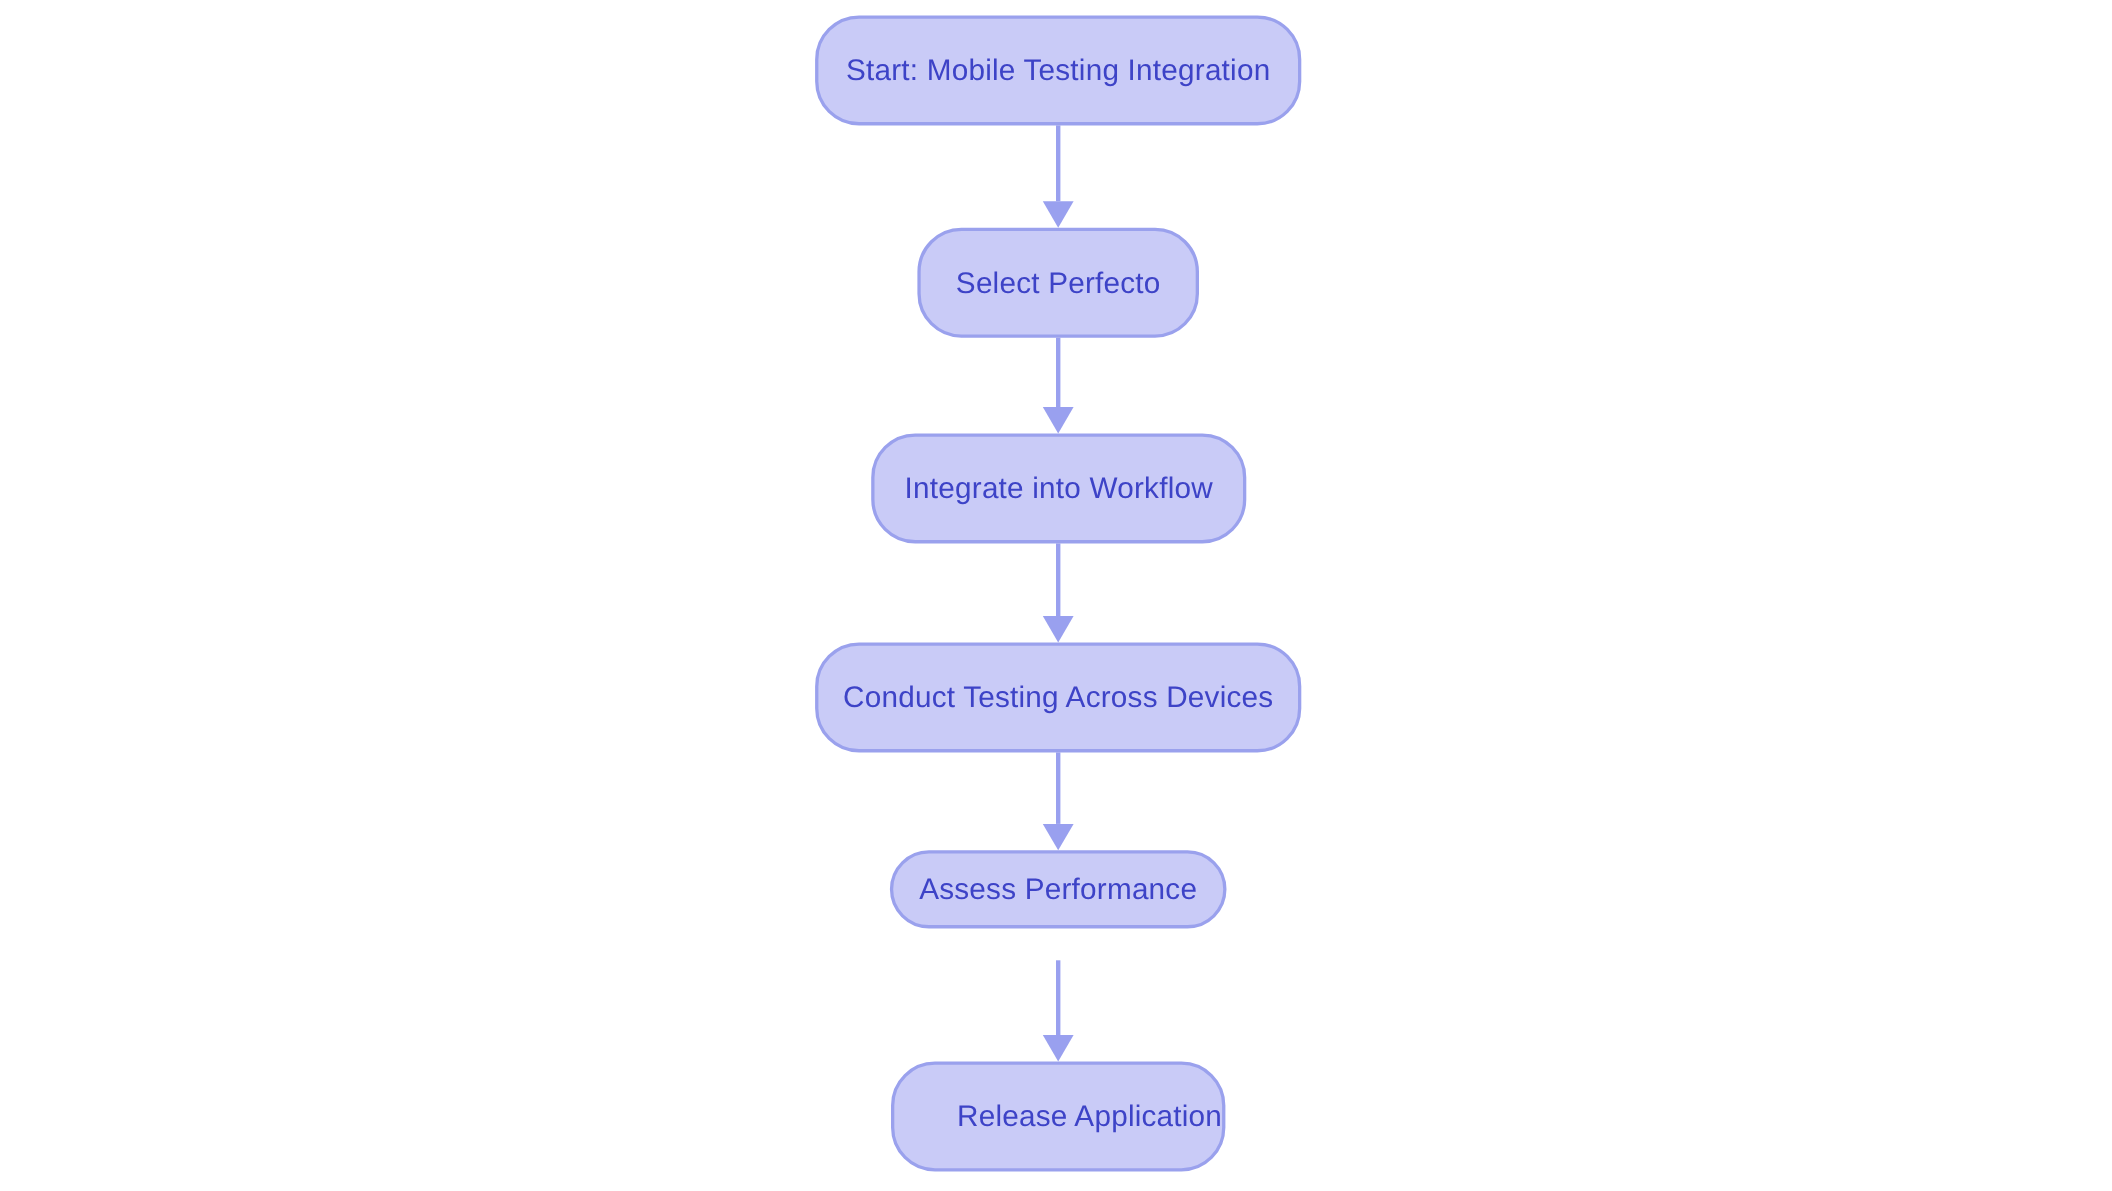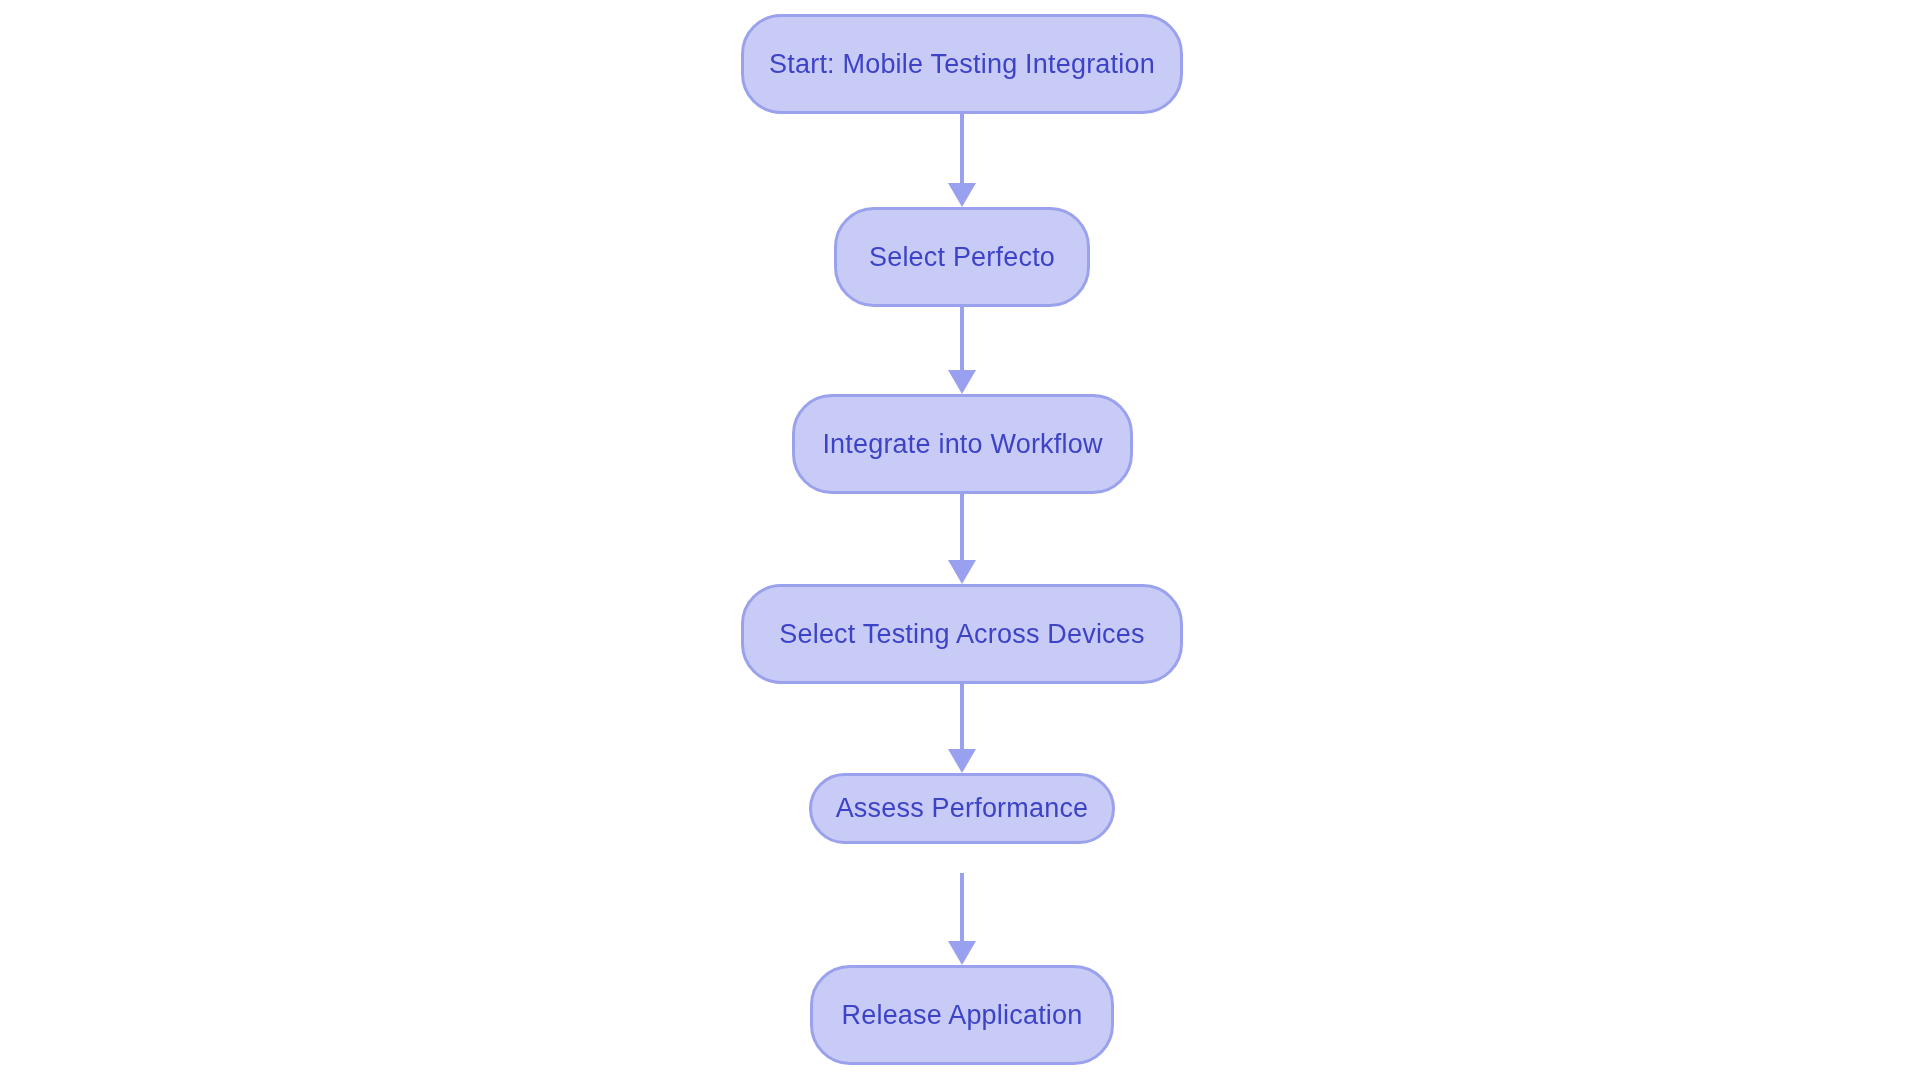--- a/index.html
+++ b/index.html
@@ -66,28 +66,28 @@
 
   <div class="flow-node" style="left:792px; top:394px; width:341px; height:100px;">
     <span>Integrate into Workflow</span>
   </div>
 
   <div class="flow-node" style="left:834px; top:207px; width:256px; height:100px;">
     <span>Select Perfecto</span>
   </div>
 
   <div class="flow-node" style="left:741px; top:584px; width:442px; height:100px;">
-    <span>Select Testing Across Devices</span>
+    <span>Conduct Testing Across Devices</span>
   </div>
 
   <div class="flow-node" style="left:809px; top:773px; width:306px; height:71px;">
     <span>Assess Performance</span>
   </div>
 
-  <div class="flow-node" style="left:810px; top:965px; width:304px; height:100px;">
+  <div class="flow-node" style="left:810px; top:965px; width:304px; height:100px;justify-content:flex-end;">
     <span>Release Application</span>
   </div>
 
   <div class="flow-arrow" style="left:948px; top:114px; height:93px;">
     <div class="arrow-line"></div>
     <div class="arrow-head"></div>
   </div>
 
   <div class="flow-arrow" style="left:948px; top:307px; height:87px;">
     <div class="arrow-line"></div>

